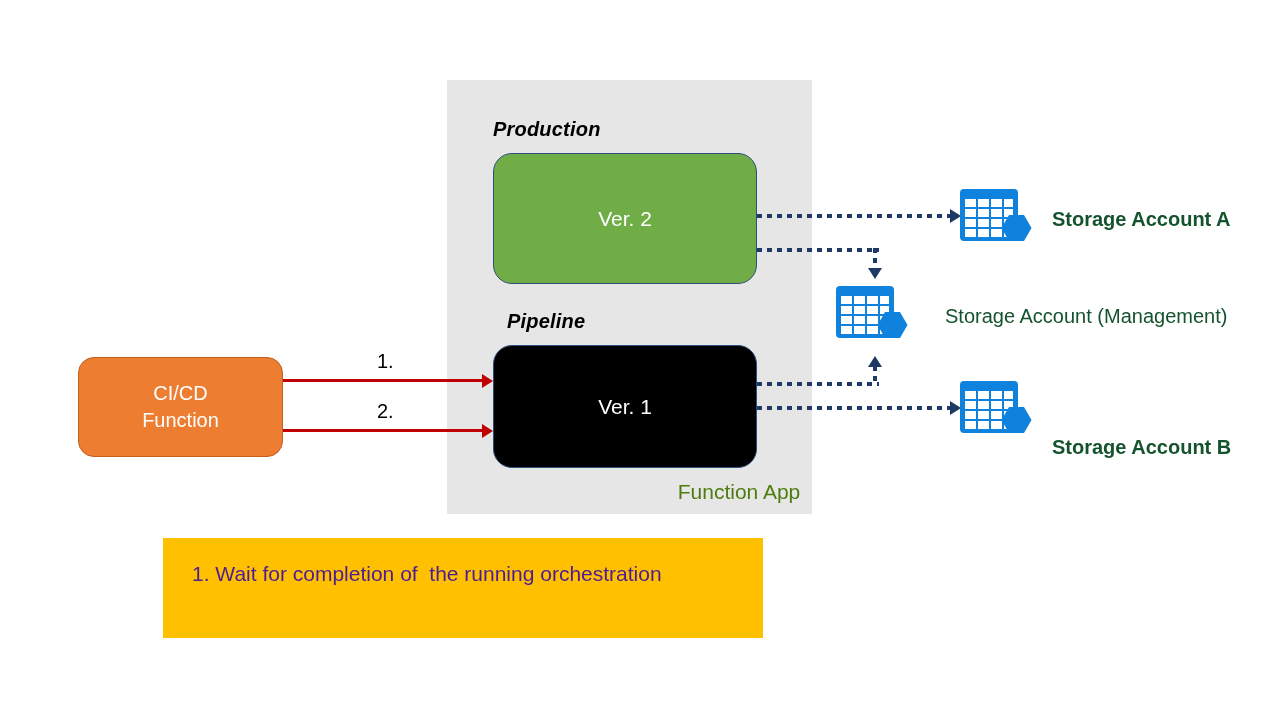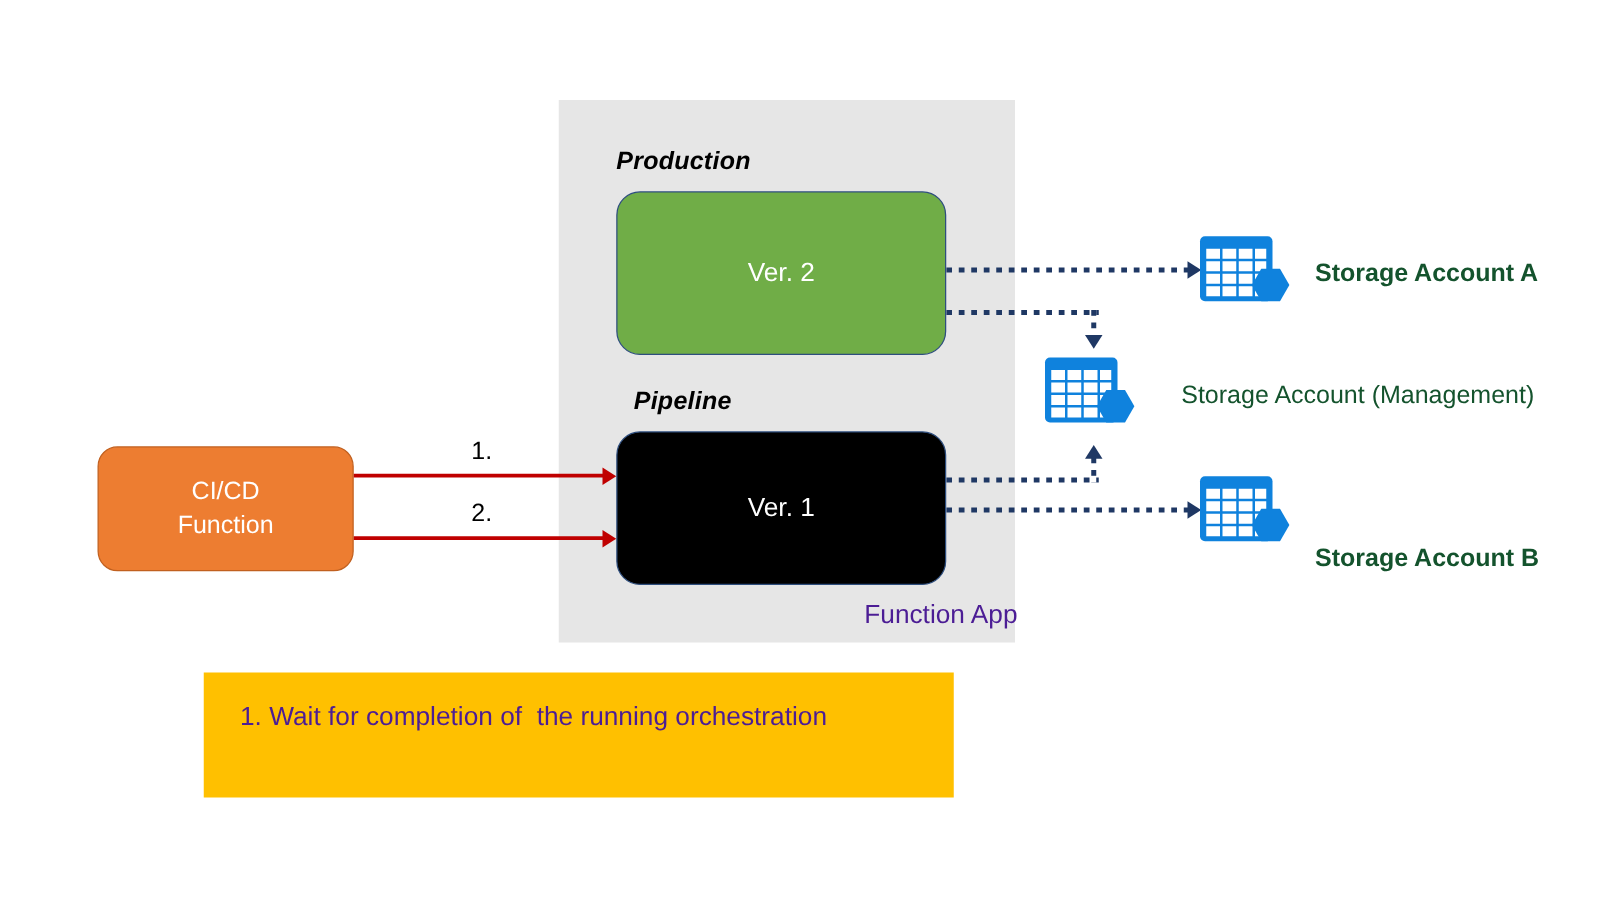--- a/index.html
+++ b/index.html
@@ -10,21 +10,21 @@
   }
   #stage{position:absolute;left:0;top:0;width:1280px;height:720px;}
 
   
   .func-app{
     position:absolute;left:447px;top:80px;width:365px;height:434px;
     background:#e6e6e6;
   }
   .func-app-label{
     position:absolute;left:664px;top:480px;width:150px;
-    font-size:21px;color:#4c1d95;text-align:right;white-space:nowrap;
+    font-size:21px;color:#4d7c0f;text-align:center;white-space:nowrap;
   }
 
   
   .slot-title{
     position:absolute;font-size:20px;font-weight:bold;font-style:italic;
     color:#000;white-space:nowrap;letter-spacing:.2px;
   }
   .slot-title.production{left:493px;top:118px;}
   .slot-title.staging{left:507px;top:310px;}
 

